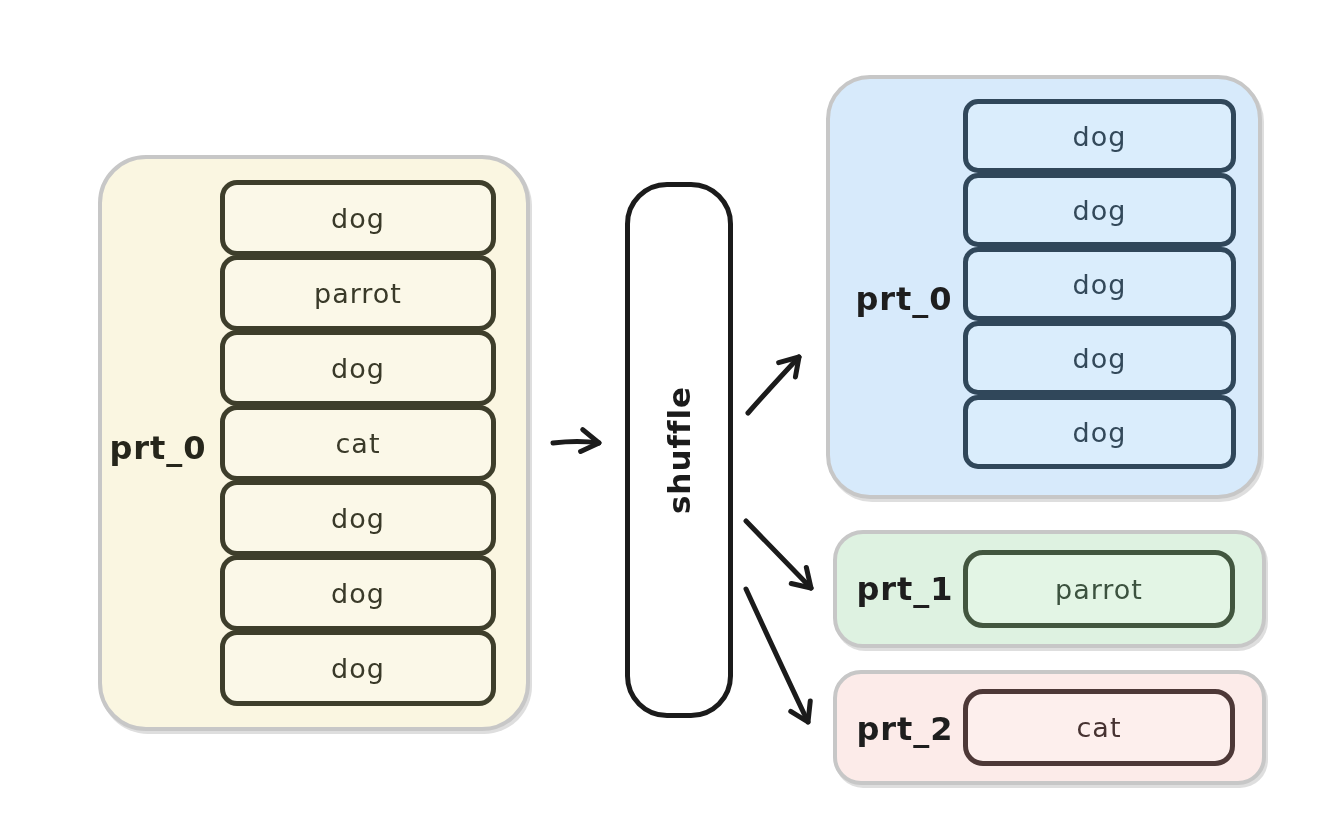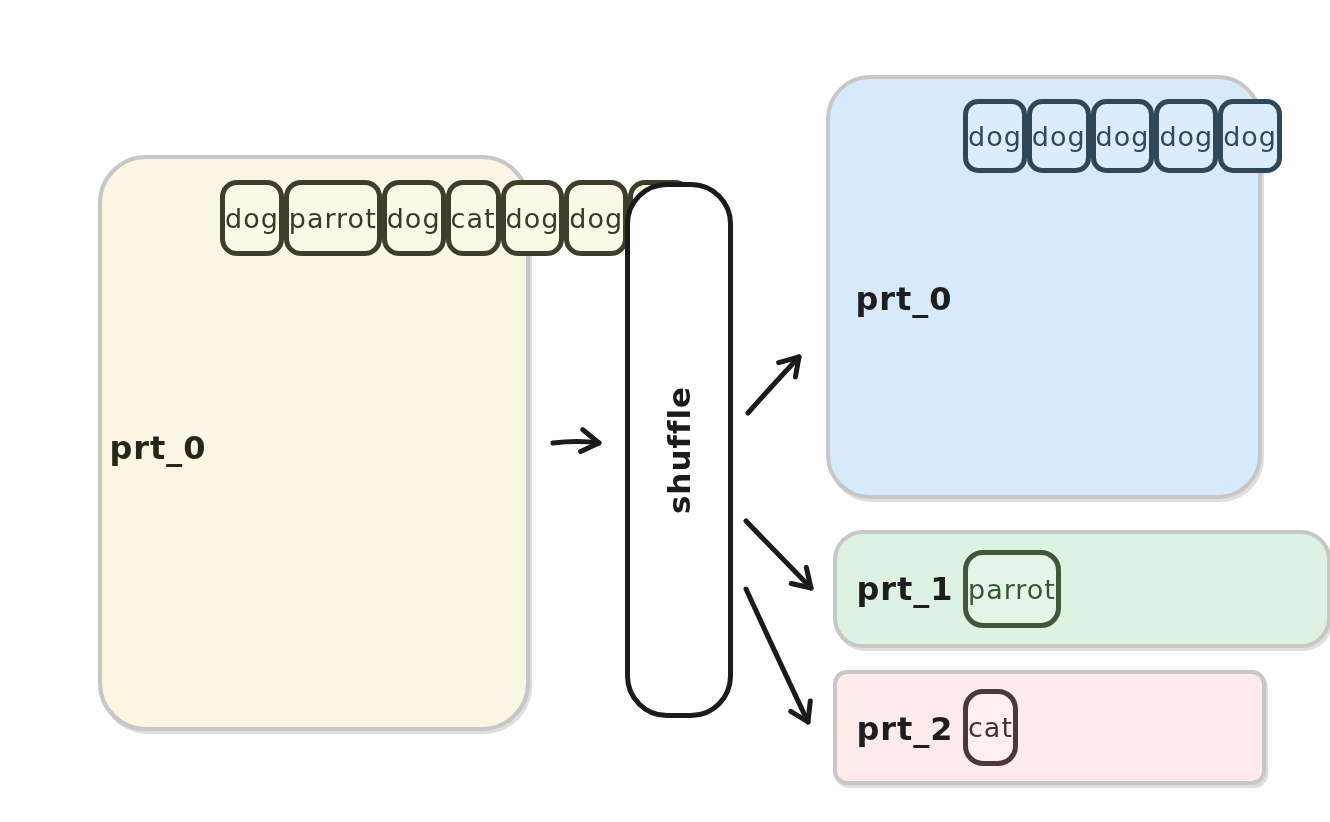--- a/index.html
+++ b/index.html
@@ -27,21 +27,21 @@
     font-size: 32px;
     line-height: 38px;
     font-weight: 600;
     letter-spacing: 1px;
     color: #1e1e1e;
     white-space: nowrap;
   }
   .items-col {
     position: absolute;
     display: flex;
-    flex-direction: row;
+    flex-direction: column;
   }
   .item {
     box-sizing: border-box;
     display: flex;
     align-items: center;
     justify-content: center;
     font-size: 27px;
     font-weight: 500;
     letter-spacing: 1px;
     border-radius: 17px;
@@ -75,39 +75,39 @@
     height: 74px;
     border: 5px solid #30475a;
     background: #daedfc;
     color: #33495a;
     border-radius: 15px;
     margin-bottom: 0px;
   }
   
   .out-green {
     left: 833px; top: 530px;
-    width: 498px; height: 118px;
+    width: 433px; height: 118px;
     background: #def2e1;
     border-radius: 30px;
   }
   .out-green .partition-label { left: 18px; top: 36px; width: 100px; text-align: center; }
   .out-green .items-col { left: 126px; top: 16px; width: 272px; }
   .out-green .item {
     height: 78px;
     border: 5px solid #42563f;
     background: #e3f5e5;
     color: #3c523f;
     border-radius: 20px;
   }
   
   .out-pink {
     left: 833px; top: 670px;
     width: 433px; height: 115px;
     background: #fcebe9;
-    border-radius: 14px;
+    border-radius: 28px;
   }
   .out-pink .partition-label { left: 18px; top: 36px; width: 100px; text-align: center; }
   .out-pink .items-col { left: 126px; top: 15px; width: 272px; }
   .out-pink .item {
     height: 77px;
     border: 5px solid #4d3837;
     background: #fdefed;
     color: #463231;
     border-radius: 20px;
   }

